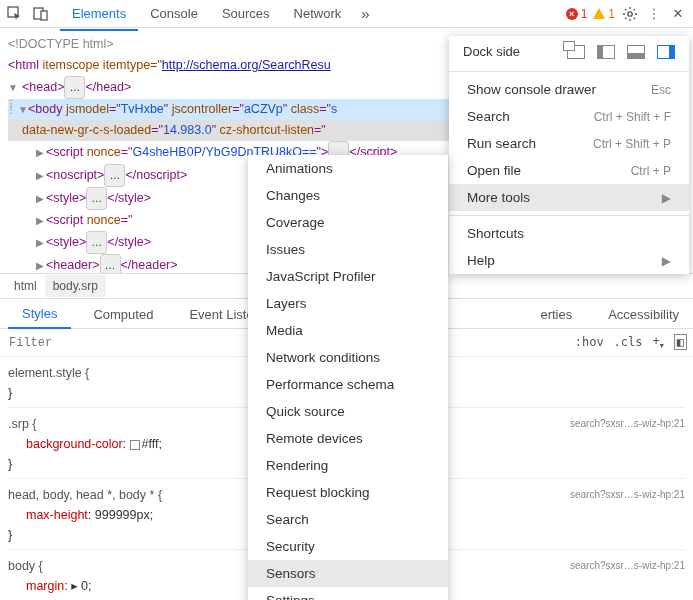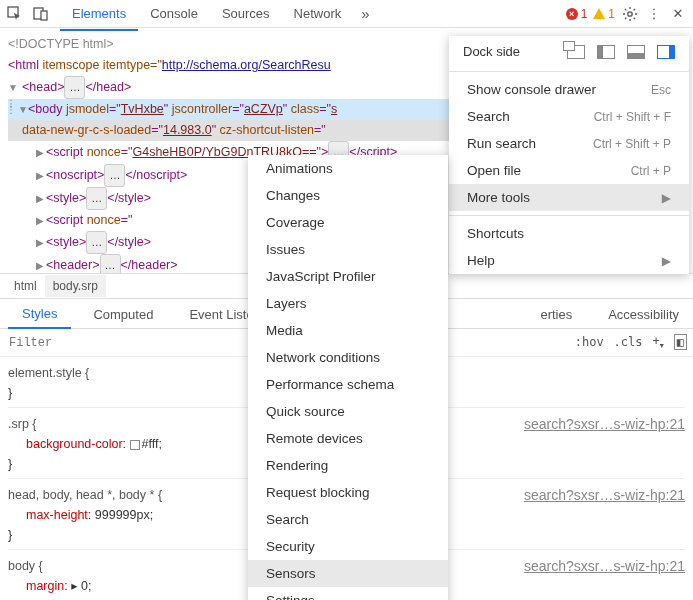--- a/index.html
+++ b/index.html
@@ -18,21 +18,21 @@
 .circle-icon { width: 12px; height: 12px; border-radius: 50%; display: inline-flex; align-items: center; justify-content: center; font-size: 9px; color: #fff; font-weight: bold; }
 .circle-red { background: #d93025; }
 .triangle-yellow { width: 0; height: 0; border-left: 6px solid transparent; border-right: 6px solid transparent; border-bottom: 11px solid #f5b400; position: relative; }
 
 .dom-tree { padding: 6px 8px; font-family: Menlo, Consolas, monospace; font-size: 12.5px; line-height: 21px; background: #fff; height: 245px; overflow: hidden; }
 .dom-line { white-space: nowrap; display: flex; align-items: center; }
 .arrow { display: inline-block; width: 10px; color: #888; font-size: 10px; }
 .tag-punct { color: #881280; }
 .tag-name { color: #881280; }
 .attr-name { color: #994500; }
-.attr-val { color: #7f1d1d; text-decoration: underline; }
+.attr-val { color: #1d4ed8; }
 .dom-gray { color: #888; }
 .dom-url { color: #1a1aa6; text-decoration: underline; }
 .dom-highlight { background: #cfe8fc; display: block; }
 .dom-selected { background: #e0e0e0; display: block; }
 .ellip-btn { background: #eee; border: 1px solid #ccc; border-radius: 3px; padding: 0 4px; font-size: 11px; cursor: pointer; }
 
 .breadcrumb { display: flex; border-top: 1px solid #ddd; border-bottom: 1px solid #ddd; height: 26px; align-items: center; padding: 0 6px; font-family: Menlo, Consolas, monospace; font-size: 12px; }
 .crumb { padding: 4px 8px; cursor: pointer; color: #555; }
 .crumb.active { background: #f1f1f1; }
 
@@ -42,21 +42,21 @@
 
 .filter-row { display: flex; align-items: center; border-bottom: 1px solid #eee; height: 28px; padding: 0 6px; }
 .filter-input { border: none; outline: none; flex: 1; font-size: 12px; color: #888; padding: 3px; font-family: Liberation Mono, monospace; }
 .filter-tools { display: flex; gap: 10px; align-items: center; font-size: 12px; color: #555; }
 .filter-btn { cursor: pointer; font-family: Menlo, Consolas, monospace; }
 
 .styles-body { padding: 6px 8px; font-family: Menlo, Consolas, monospace; font-size: 12.5px; line-height: 20px; }
 .rule-sel { color: #555; }
 .rule-prop { color: #c80000; margin-left: 18px; }
 .rule-val { color: #333; }
-.rule-link { float: right; color: #888; font-size: 14px; text-decoration: underline; cursor: pointer; }
+.rule-link { float: right; color: #888; font-size: 10px; cursor: pointer; }
 .swatch { display: inline-block; width: 10px; height: 10px; border: 1px solid #888; vertical-align: middle; margin-right: 2px; background: #fff; }
 
 .menu { position: absolute; background: #fff; box-shadow: 0 2px 10px rgba(0,0,0,0.25); border-radius: 0; z-index: 100; }
 .menu-item { padding: 6px 18px; font-size: 13.5px; color: #333; cursor: pointer; display: flex; justify-content: space-between; align-items: center; }
 .menu-item:hover, .menu-item.hovered { background: #e8e8e8; }
 .menu-sep { height: 1px; background: #e0e0e0; margin: 4px 0; }
 .menu-shortcut { color: #888; font-size: 12px; margin-left: 20px; }
 .menu-arrow { color: #888; font-size: 12px; }
 .dock-row { display: flex; align-items: center; padding: 8px 14px; justify-content: space-between; }
 .dock-icons { display: flex; gap: 12px; }

